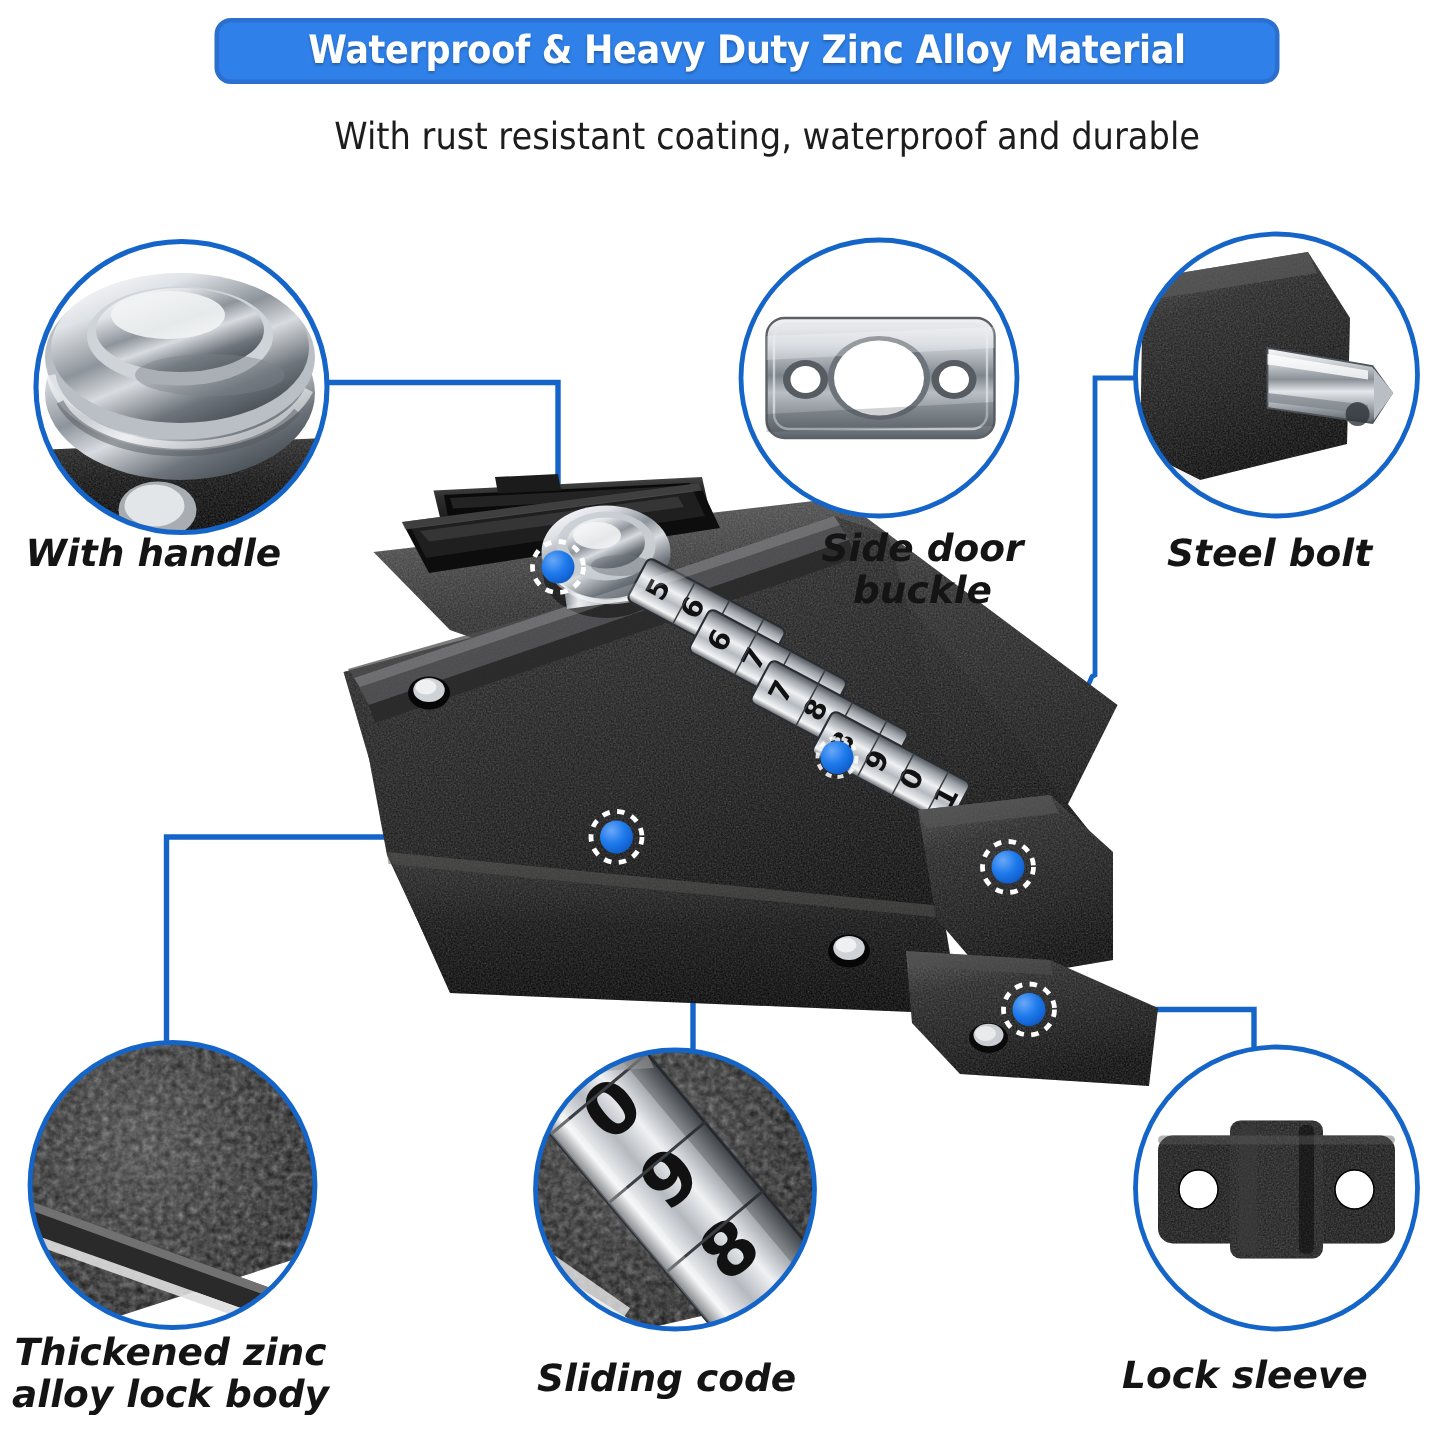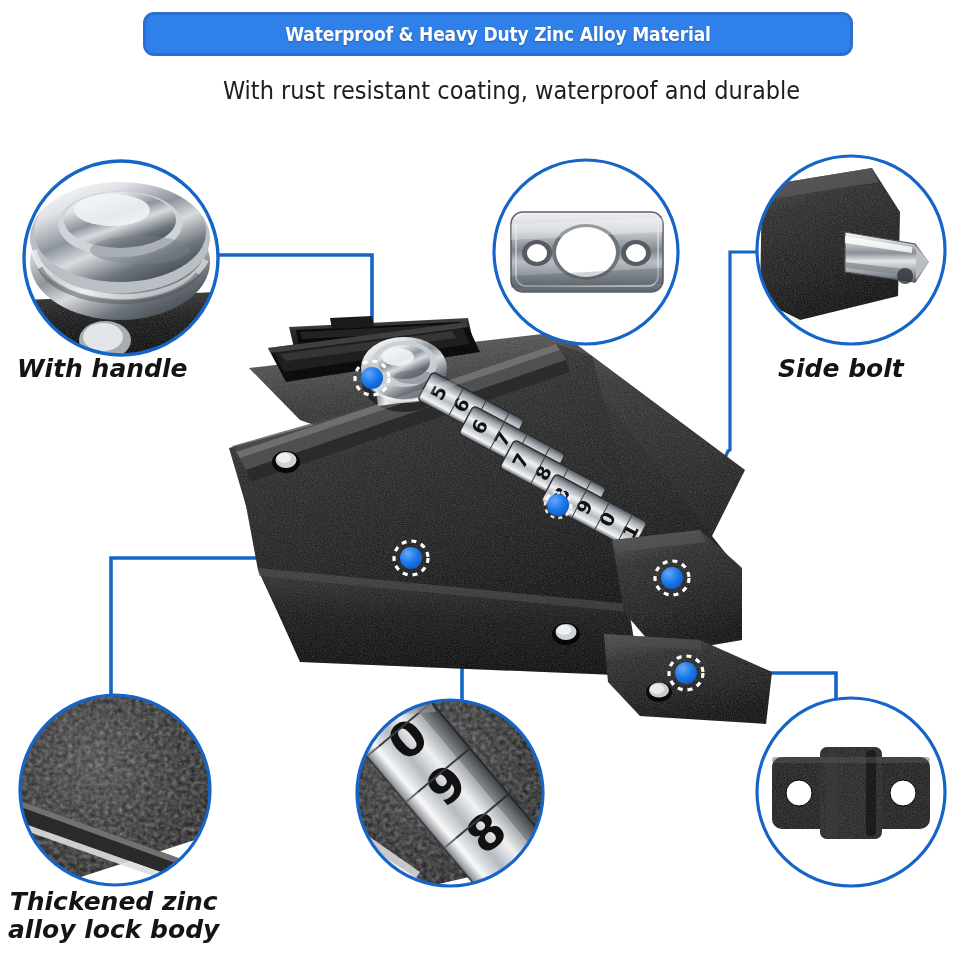--- a/index.html
+++ b/index.html
@@ -17,21 +17,21 @@
   .banner{
     position:absolute;left:143px;top:12px;width:710px;height:44px;
     background:#2f80e8;
     border:3px solid #2b6fd0;
     border-radius:11px;
     box-sizing:border-box;
     display:flex;align-items:center;justify-content:center;
   }
   .banner-text{
     color:#ffffff;
-    font-size:19px;
+    font-size:26px;
     font-weight:bold;
     letter-spacing:-0.2px;
     white-space:nowrap;
     text-shadow:0 1px 2px rgba(0,0,0,.25);
     font-family:"DejaVu Sans Condensed","Liberation Sans",sans-serif;
   }
   .subtitle{
     position:absolute;left:0;top:76px;width:959px;
     text-align:center;
     font-size:25px;color:#1d1d1d;
@@ -499,17 +499,21 @@
         <circle cx="558" cy="505" r="11" fill="url(#gDot)"></circle>
       </g>
       <g>
         <circle cx="686" cy="673" r="17" fill="none" stroke="#ffffff" stroke-width="3.2" stroke-dasharray="5 5"></circle>
         <circle cx="686" cy="673" r="11" fill="url(#gDot)"></circle>
       </g>
     </g>
   </svg>
 
   <div class="label lbl-solid-handle">With handle</div>
-  <div class="label lbl-steel-bolt">Side bolt</div>
+  <div class="label lbl-side-door">Side door
+buckle</div>
+  <div class="label lbl-steel-bolt">Steel bolt</div>
   <div class="label lbl-thick-body">Thickened zinc
 alloy lock body</div>
+  <div class="label lbl-sliding-code">Sliding code</div>
+  <div class="label lbl-lock-sleeve">Lock sleeve</div>
 
 </div>
 
 </body></html>

